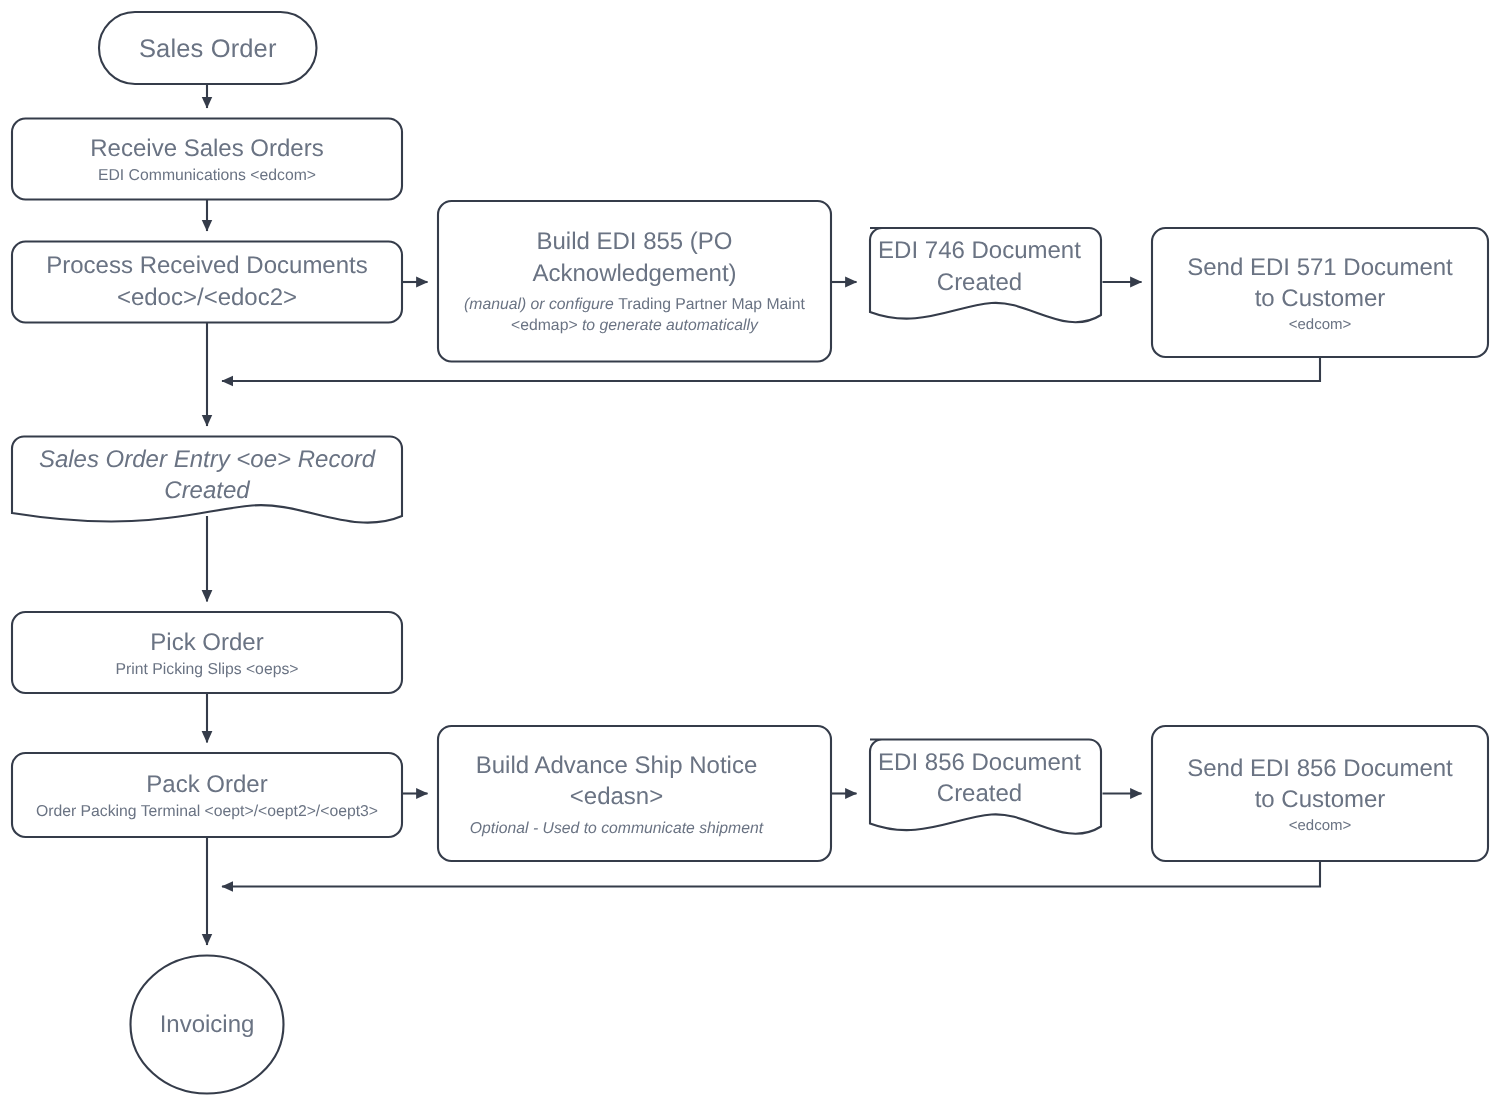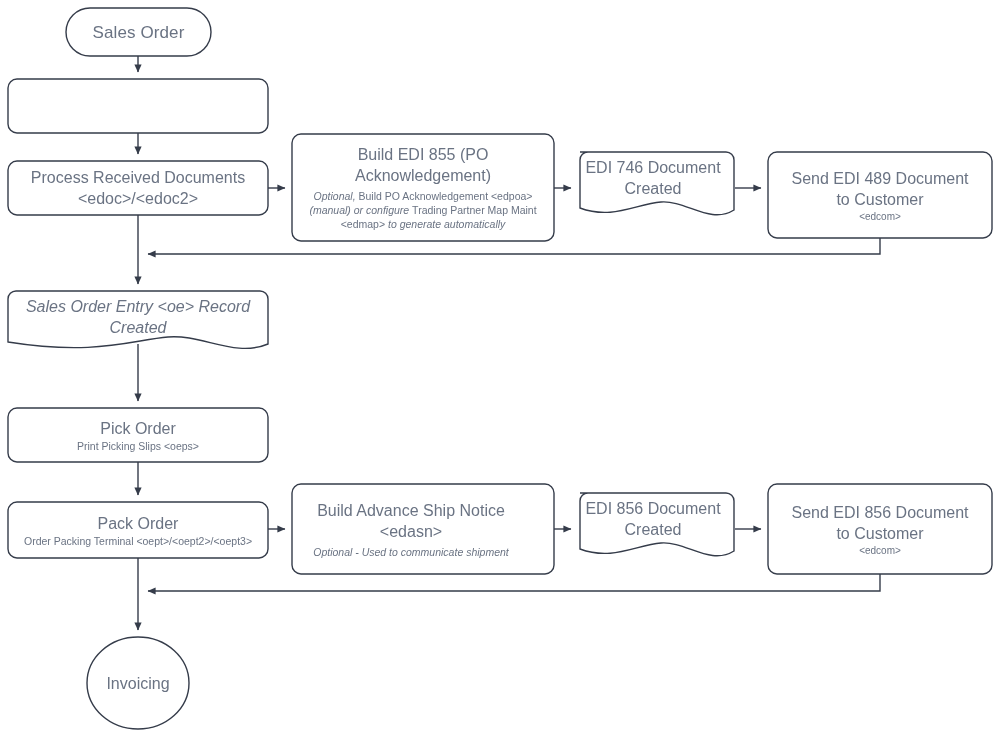--- a/index.html
+++ b/index.html
@@ -148,46 +148,48 @@
       <path d="M880,574 L880,591 L148,591" marker-end="url(#arrowhead)"></path>
 
       <line x1="138" y1="558" x2="138" y2="630" marker-end="url(#arrowhead)"></line>
     </g>
   </svg>
 
   <div class="node-text" style="left:66px; top:8px; width:145px; height:48px;">
     <div class="title-lg">Sales Order</div>
   </div>
 
+  <div class="node-text" style="left:8px; top:79px; width:260px; height:54px;">
+    <div class="title-md">Receive Sales Orders</div>
+    <div class="sub-sm">EDI Communications &lt;edcom&gt;</div>
+  </div>
 
   <div class="node-text" style="left:8px; top:161px; width:260px; height:54px;">
     <div class="title-md">Process Received Documents</div>
     <div class="title-md">&lt;edoc&gt;/&lt;edoc2&gt;</div>
   </div>
 
   <div class="node-text" style="left:292px; top:134px; width:262px; height:107px;">
     <div class="title-md">Build EDI 855 (PO</div>
     <div class="title-md">Acknowledgement)</div>
     <div class="sub-it" style="margin-top:3px;">
-      <div><span>Optional,</span>
-        <span class="reg">Build PO Acknowledgement &lt;edpoa&gt;</span></div>
       <div><span>(manual) or configure</span>
         <span class="reg">Trading Partner Map Maint</span></div>
       <div><span class="reg">&lt;edmap&gt;</span>
         <span>to generate automatically</span></div>
     </div>
   </div>
 
   <div class="node-text" style="left:572px; top:152px; width:162px; height:52px;">
     <div class="title-md">EDI 746 Document</div>
     <div class="title-md">Created</div>
   </div>
 
   <div class="node-text" style="left:768px; top:152px; width:224px; height:86px;">
-    <div class="title-md">Send EDI 489 Document</div>
+    <div class="title-md">Send EDI 571 Document</div>
     <div class="title-md">to Customer</div>
     <div class="tiny">&lt;edcom&gt;</div>
   </div>
 
   <div class="node-text" style="left:8px; top:291px; width:260px; height:52px;font-style:italic;">
     <div class="title-md">Sales Order Entry &lt;oe&gt; Record</div>
     <div class="title-md">Created</div>
   </div>
 
   <div class="node-text" style="left:8px; top:408px; width:260px; height:54px;">

